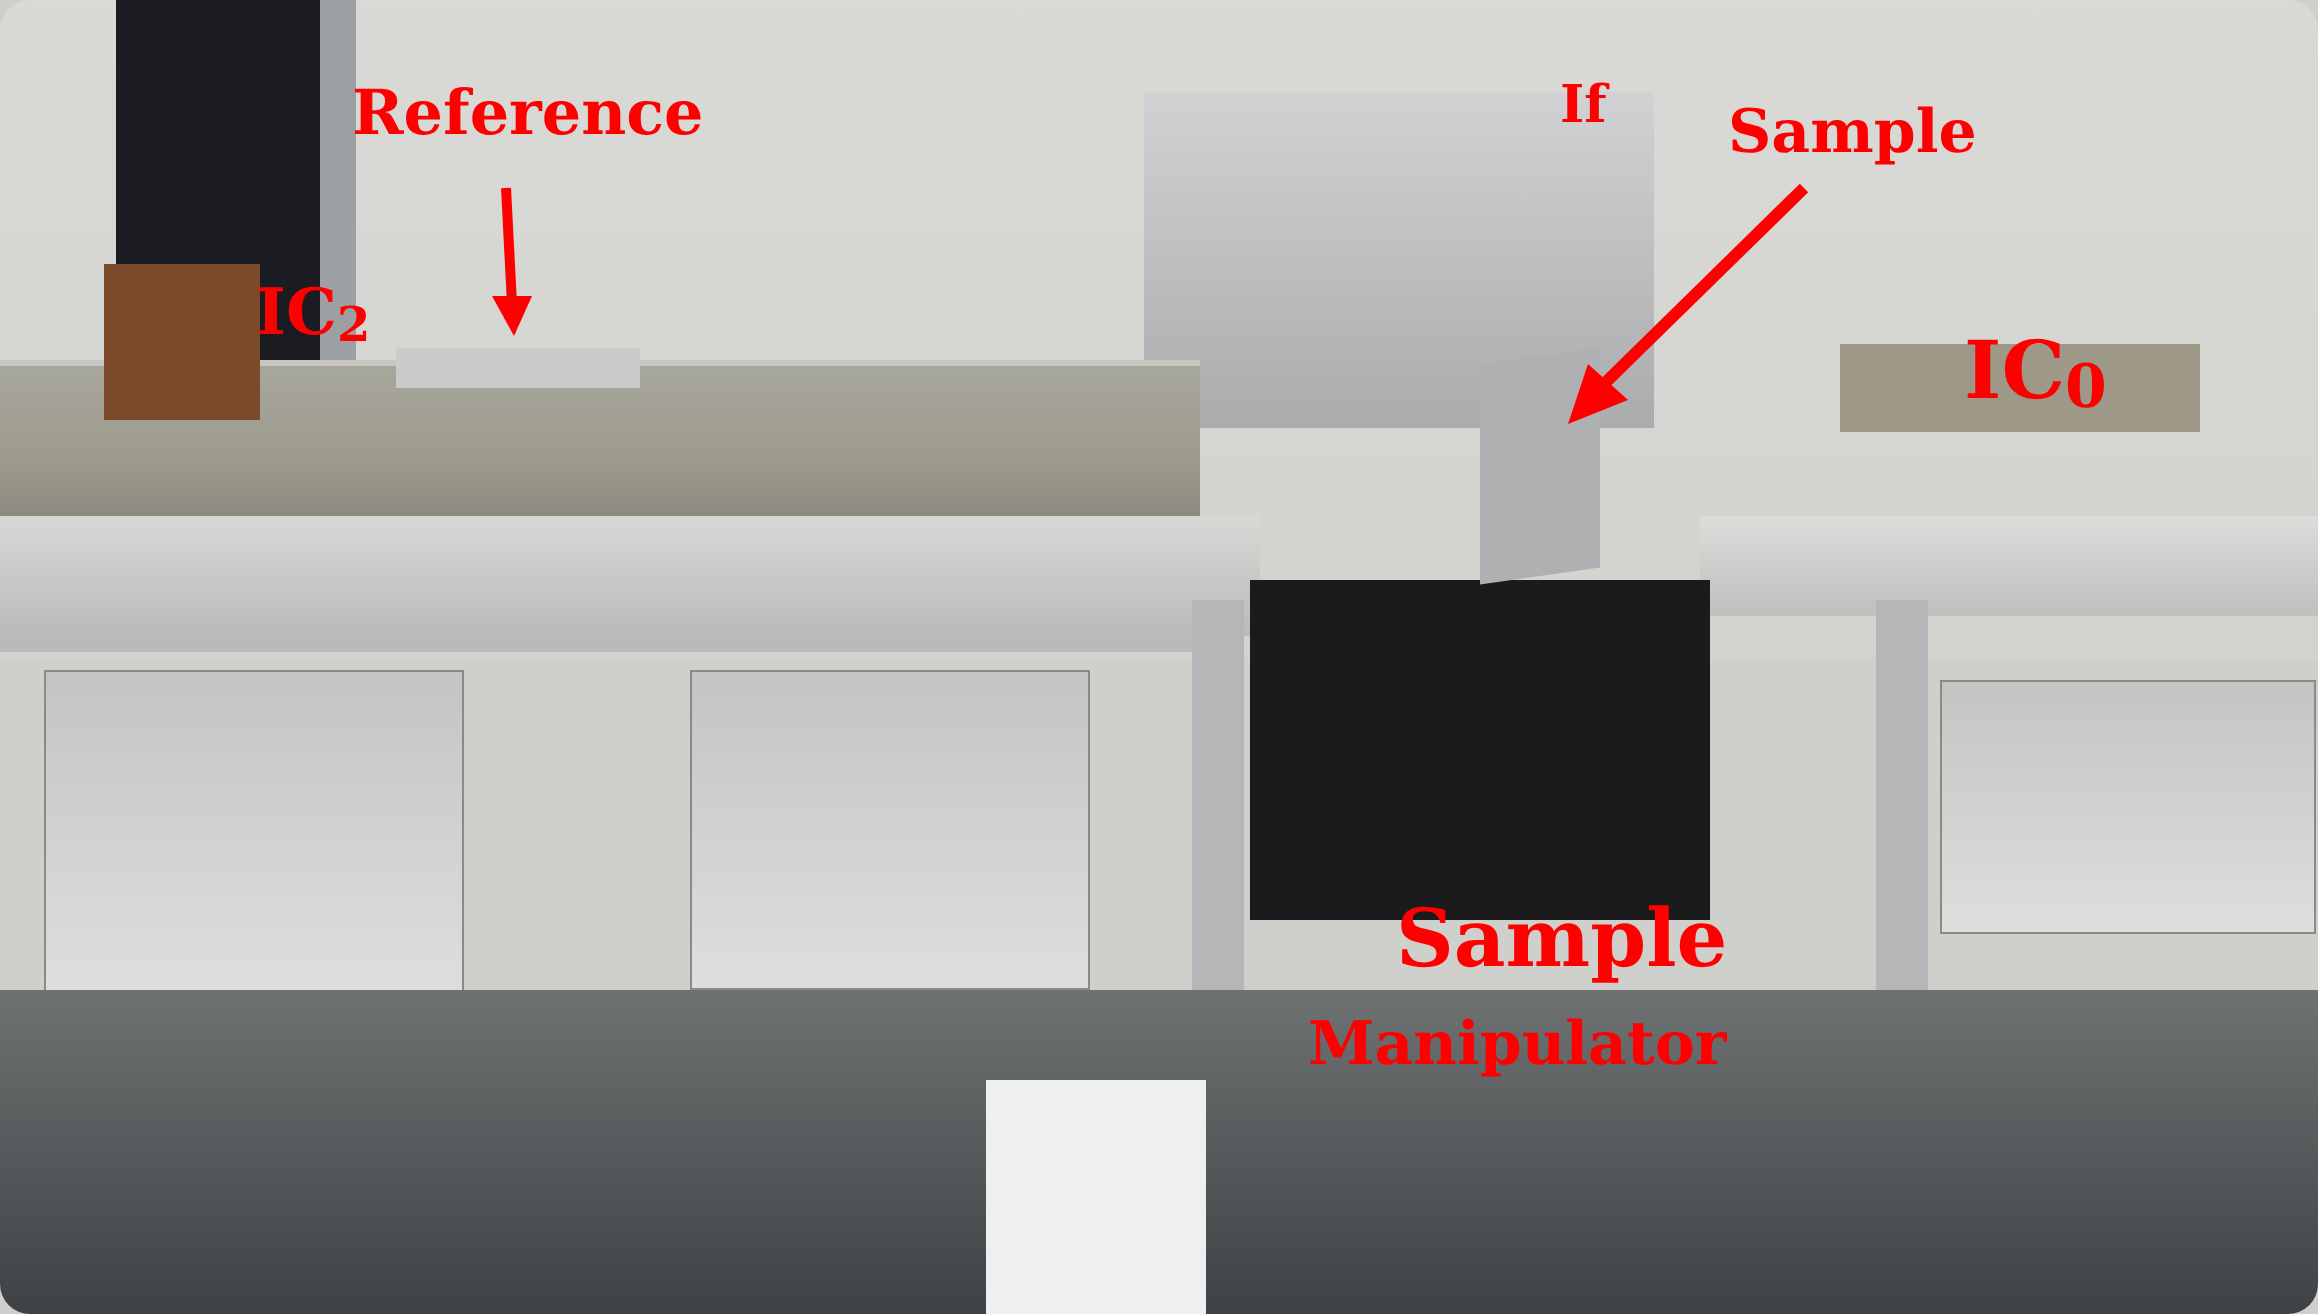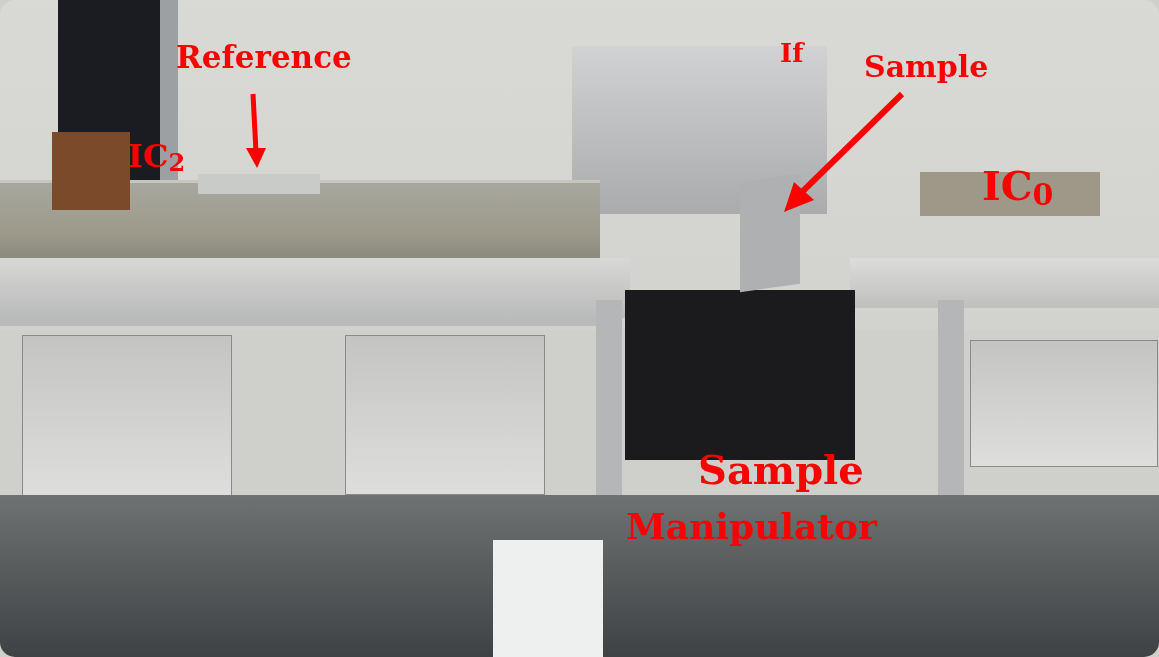--- a/index.html
+++ b/index.html
@@ -67,14 +67,14 @@
 
   <div class="label" style="left:864px;top:52px;font-size:30px;">Sample</div>
   <svg class="arrow" style="left:780px;top:88px;" width="130" height="130">
     <line x1="122" y1="6" x2="22" y2="104" stroke="#ff0000" stroke-width="6"></line>
     <polygon points="4,124 14,94 34,112" fill="#ff0000"></polygon>
   </svg>
 
   <div class="label" style="left:982px;top:118px;font-size:40px;margin-top:48px;"><span>IC</span><sub>0</sub></div>
 
   <div class="label" style="left:698px;top:450px;font-size:40px;">Sample</div>
-  <div class="label" style="left:626px;top:508px;font-size:36px;">Manipulator</div>
+  <div class="label" style="left:654px;top:508px;font-size:30px;">Manipulator</div>
 </div>
 
 </body></html>

